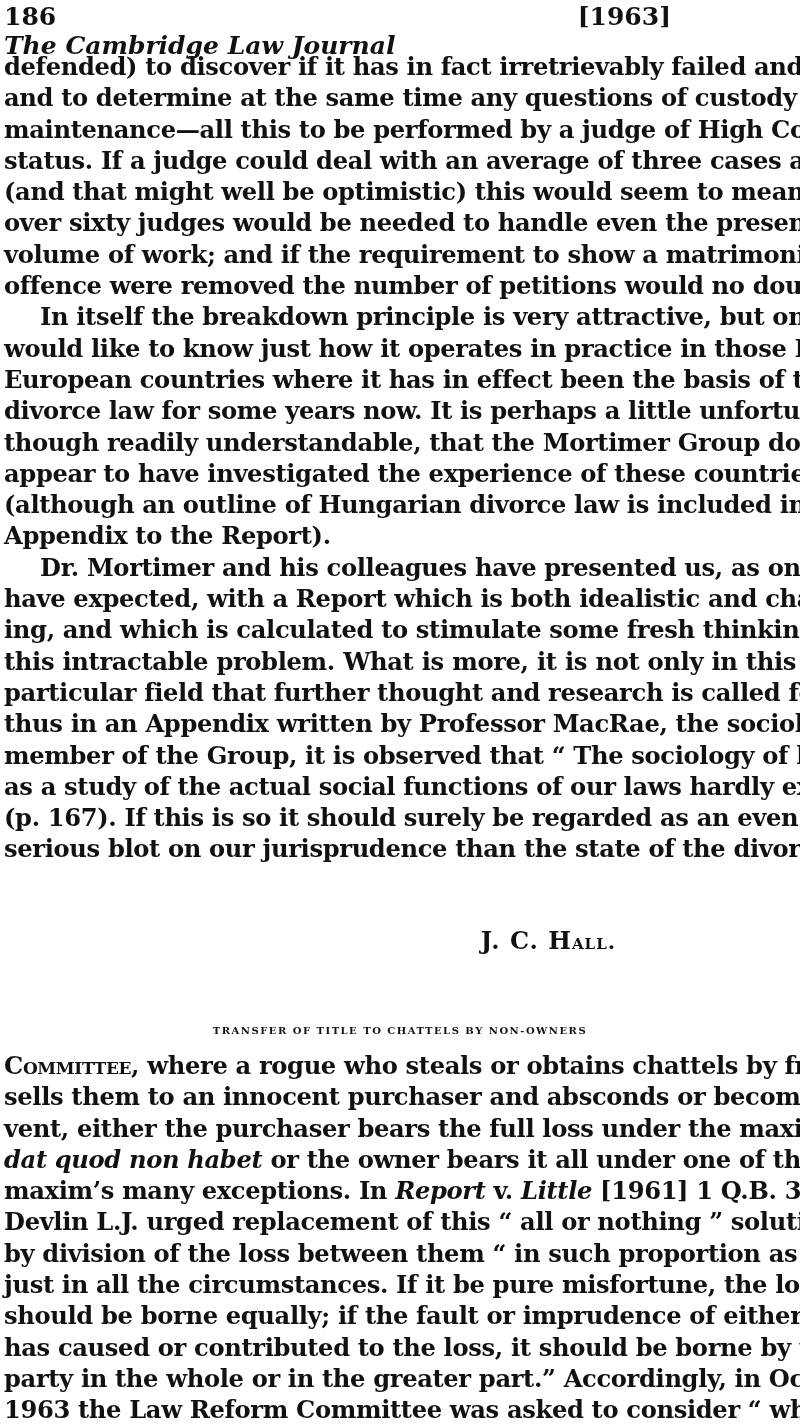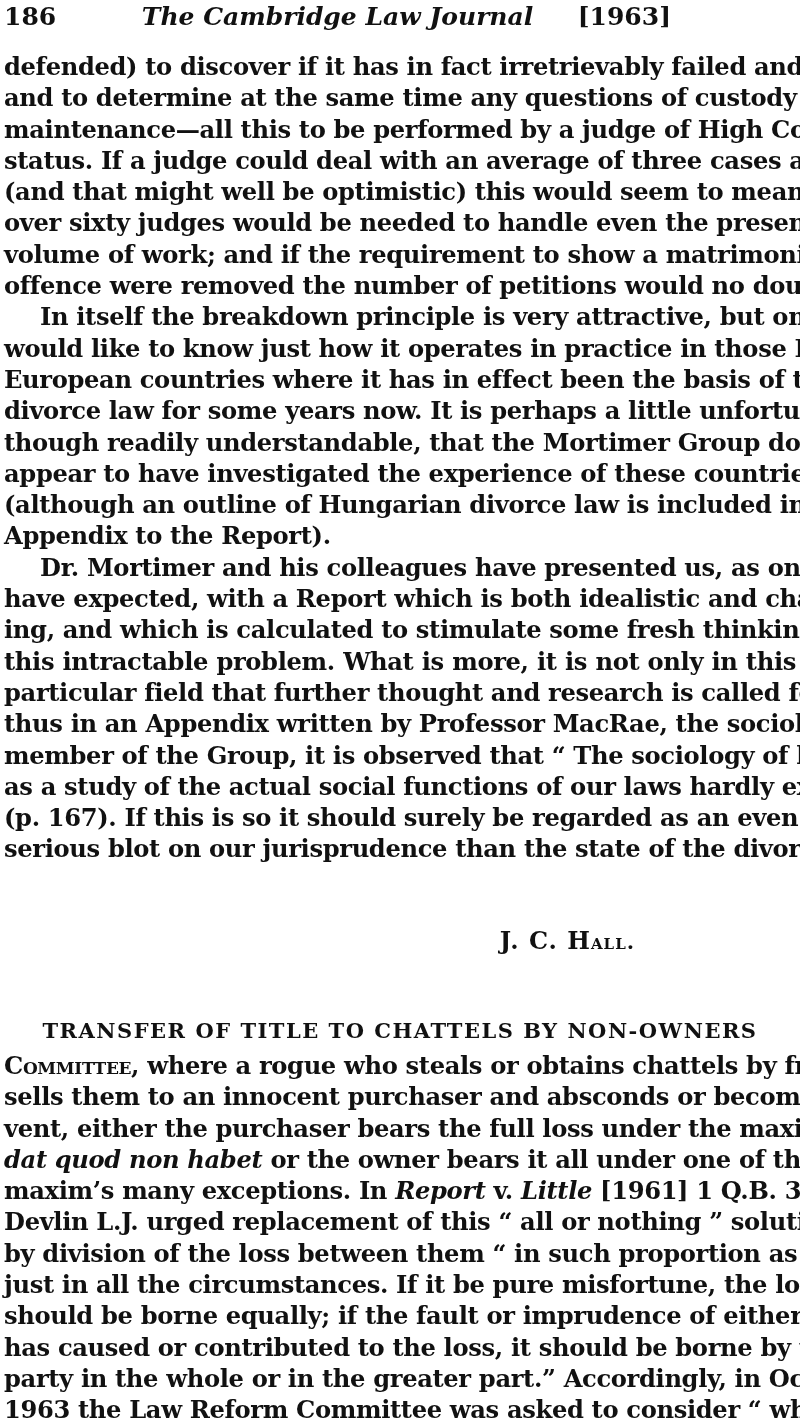--- a/index.html
+++ b/index.html
@@ -7,39 +7,39 @@
       width: 800px; height: 1425px; overflow: hidden; position: relative;
       font-family: "DejaVu Serif", "Liberation Serif", serif;
       color: #111111;
     }
     .page { position: absolute; left: 0; top: 0; width: 675px; height: 1425px; }
     .running-head {
       position: absolute; left: 4px; right: 4px; top: 0px; height: 34px;
       font-size: 25px; line-height: 34px;
     }
     .rh-page { position: absolute; left: 0; top: 0; font-weight: bold; }
-    .rh-title { position: absolute; left: 0; right: 0; text-align: center; font-style: italic; font-weight: bold; }
+    .rh-title { position: absolute; left: 0; right: 0; text-align: left; font-style: italic; font-weight: bold; margin-top: 29px; }
     .rh-year { position: absolute; right: 0; top: 0; font-weight: bold; }
     .body-text {
       position: absolute; left: 4px; width: 792px;
       font-size: 24.2px; line-height: 31.3px; font-weight: bold;
       letter-spacing: -0.35px;
     }
     .line { display: block; white-space: nowrap; text-align: justify; text-align-last: justify; height: 31.3px; }
     .line.last { text-align-last: left; }
     .line.indent { padding-left: 36px; }
     .sc { font-variant: small-caps; }
     .it { font-style: italic; }
     .signature {
-      position: absolute; right: 40px; top: 924px;
+      position: absolute; right: 59px; top: 924px;
       font-size: 24px; font-weight: bold; line-height: 34px; letter-spacing: 1px;
     }
     .section-heading {
       position: absolute; left: 0; width: 800px; top: 1019px; text-align: center;
-      font-size: 21px; font-weight: bold; letter-spacing: 1.5px; line-height: 24px;
+      font-size: 10px; font-weight: bold; letter-spacing: 1.5px; line-height: 24px;
     }
   </style>
 </head>
 <body>
 
 <div class="page">
 
   <div class="running-head">
     <span class="rh-page">186</span>
     <span class="rh-title">The Cambridge Law Journal</span>

